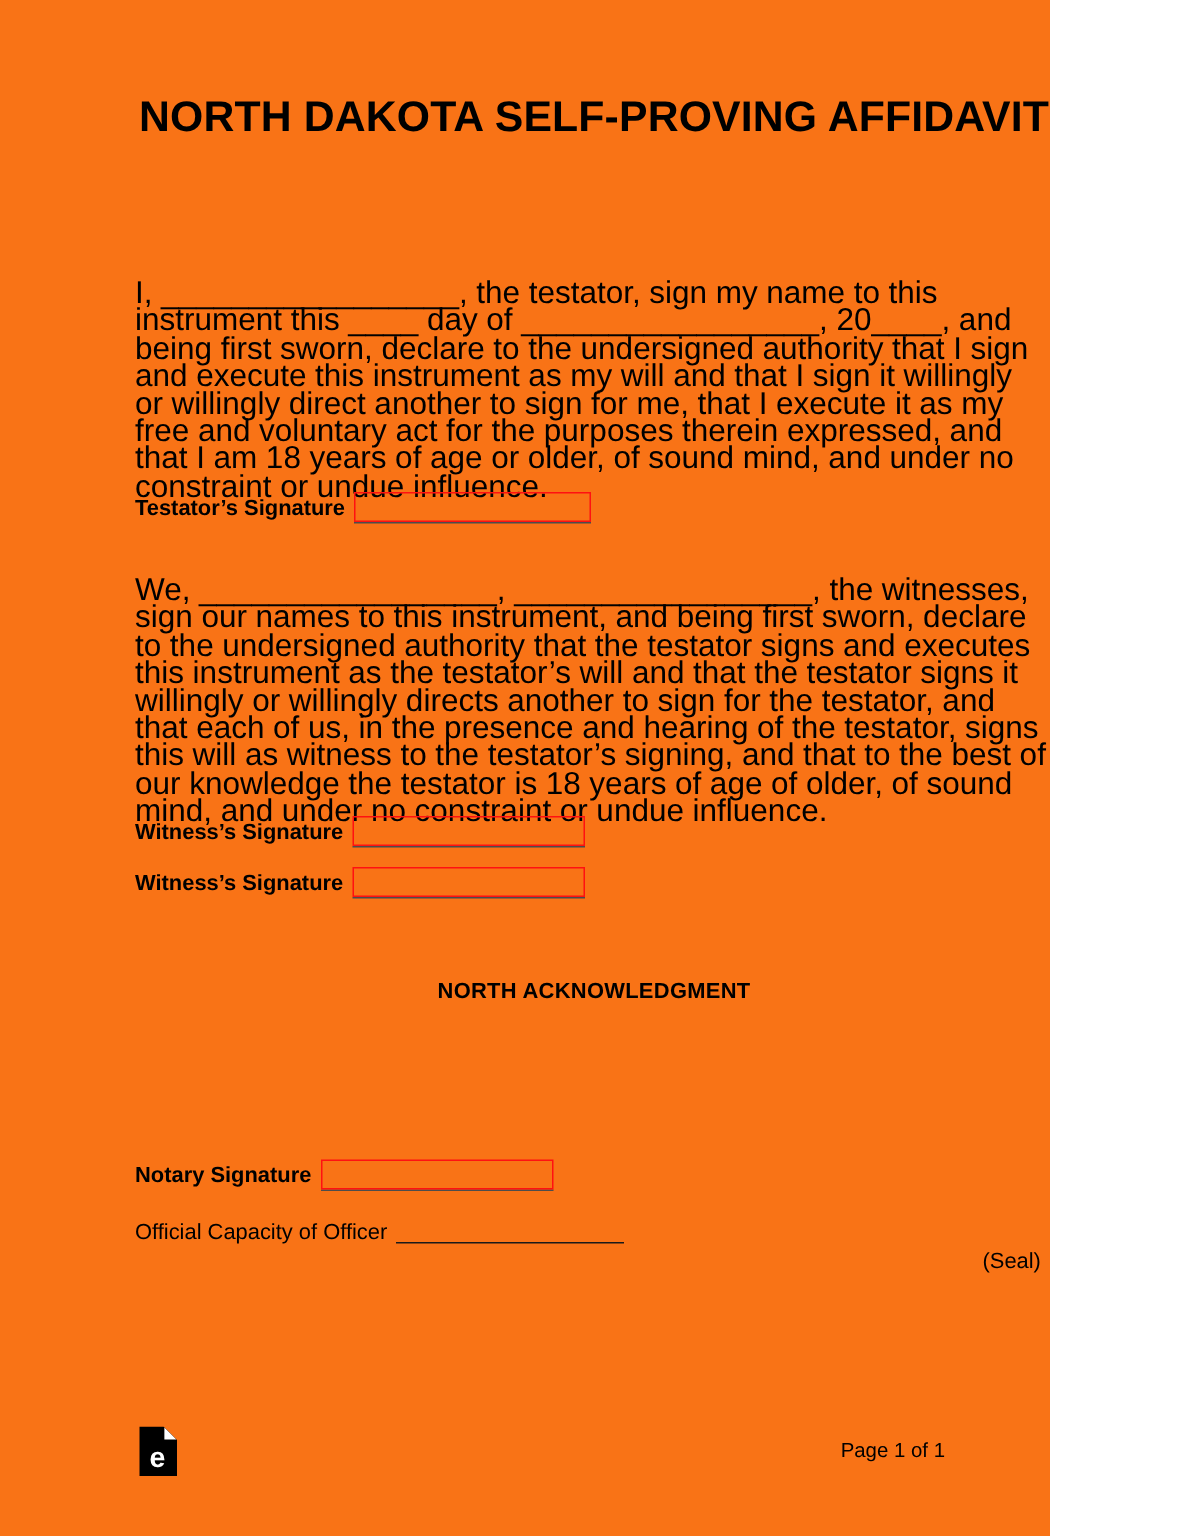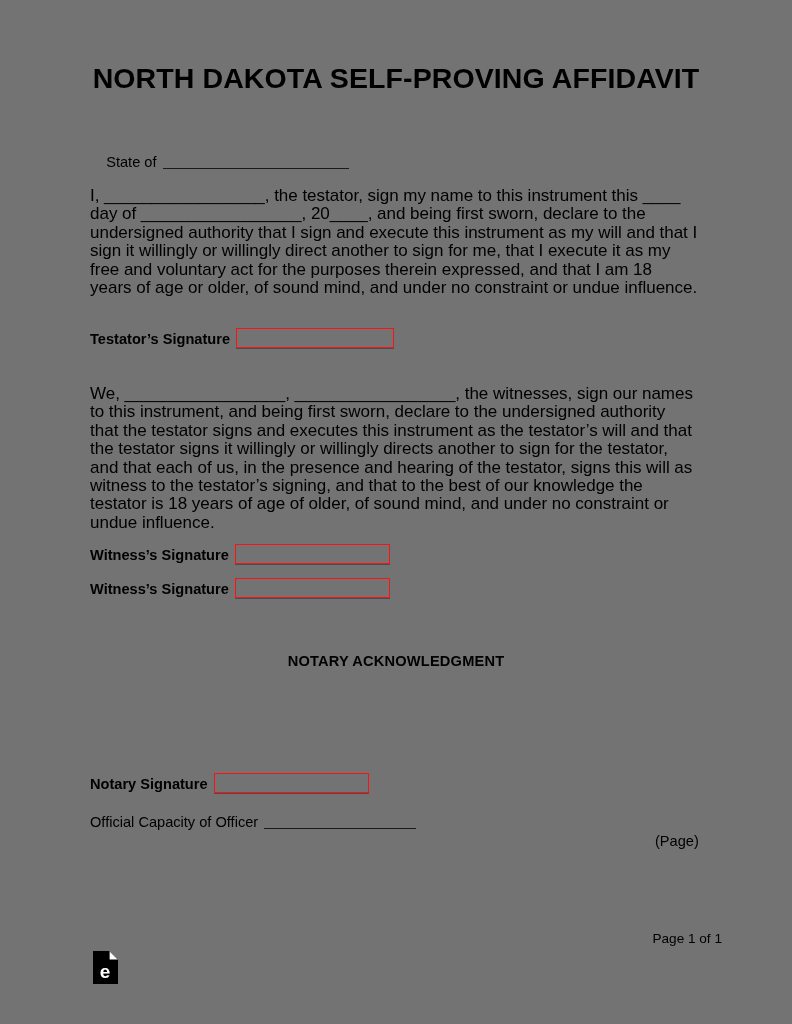--- a/index.html
+++ b/index.html
@@ -12,23 +12,23 @@
     height: 1024px;
     position: relative;
     font-family: "Liberation Sans", sans-serif;
     color: #000000;
     overflow: hidden;
   }
 
   .page {
     position: absolute;
     left: 0; top: 0;
-    width: 792px;
+    width: 700px;
     height: 1024px;
-    background: #737373;
+    background: #f97316;
   }
 
   
   .doc-title {
     position: absolute;
     left: 0;
     top: 63px;
     width: 792px;
     text-align: center;
     font-size: 28.5px;
@@ -43,21 +43,21 @@
     font-size: 14.6px;
     line-height: 18.3px;
     white-space: pre;
   }
 
   
   .para {
     position: absolute;
     left: 90px;
     width: 608px;
-    font-size: 17px;
+    font-size: 21px;
     line-height: 18.4px;
     text-align: left;
     white-space: pre-wrap;
     word-spacing: -0.1px;
   }
 
   
   .section-heading {
     position: absolute;
     left: 0;
@@ -125,36 +125,33 @@
   .footer-logo {
     position: absolute;
     left: 92px;
     top: 951px;
     width: 27px;
     height: 33px;
   }
   .footer-page {
     position: absolute;
     right: 70px;
-    top: 930px;
+    top: 958px;
     font-size: 13.6px;
     line-height: 17px;
     white-space: pre;
   }
 </style>
 </head>
 <body>
 
 <div class="page">
 
   <div class="doc-title">NORTH DAKOTA SELF-PROVING AFFIDAVIT</div>
 
-  <div class="state-line" style="top:135px;">
-    <span>State of</span><span class="plain-rule" style="display:inline-block;width:186px;vertical-align:-2px;border-bottom:1.3px solid #1a1a1a;height:12px;margin-left:6px;"></span>
-  </div>
 
 
   <div class="para" style="top:187px;">I, _________________, the testator, sign my name to this instrument this ____ day of _________________, 20____, and being first sworn, declare to the undersigned authority that I sign and execute this instrument as my will and that I sign it willingly or willingly direct another to sign for me, that I execute it as my free and voluntary act for the purposes therein expressed, and that I am 18 years of age or older, of sound mind, and under no constraint or undue influence.</div>
 
   <div class="sig-row" style="left:90px; top:325px;">
     <span class="sig-label">Testator’s Signature</span>
     <span class="sig-field" style="width:158px;">
       <span class="sig-box"></span>
     </span>
   </div>
@@ -168,36 +165,36 @@
     </span>
   </div>
 
   <div class="sig-row" style="left:90px; top:575px;">
     <span class="sig-label">Witness’s Signature</span>
     <span class="sig-field" style="width:155px;">
       <span class="sig-box"></span>
     </span>
   </div>
 
-  <div class="section-heading" style="top:653px;">NOTARY ACKNOWLEDGMENT</div>
+  <div class="section-heading" style="top:653px;">NORTH ACKNOWLEDGMENT</div>
 
 
   <div class="sig-row" style="left:90px; top:770px;">
     <span class="sig-label">Notary Signature</span>
     <span class="sig-field" style="width:155px;">
       <span class="sig-box"></span>
     </span>
   </div>
 
   <div class="plain-row" style="left:90px; top:813px;">
     <span class="plain-label">Official Capacity of Officer</span>
     <span class="plain-rule" style="width:152px;"></span>
   </div>
 
-  <div class="seal" style="left:655px; top:832px;">(Page)</div>
+  <div class="seal" style="left:655px; top:832px;">(Seal)</div>
 
   <div class="footer-logo">
     <svg width="27" height="33" viewBox="0 0 27 33" xmlns="http://www.w3.org/2000/svg">
       <path d="M1 0 H17 L26 9 V33 H1 Z" fill="#000000"></path>
       <path d="M17.6 0.6 V8.6 H25.6 Z" fill="#ffffff"></path>
       <text x="13" y="27" font-family="'Liberation Sans', sans-serif" font-size="19" font-weight="bold" fill="#ffffff" text-anchor="middle">e</text>
     </svg>
   </div>
 
   <div class="footer-page">Page 1 of 1</div>

